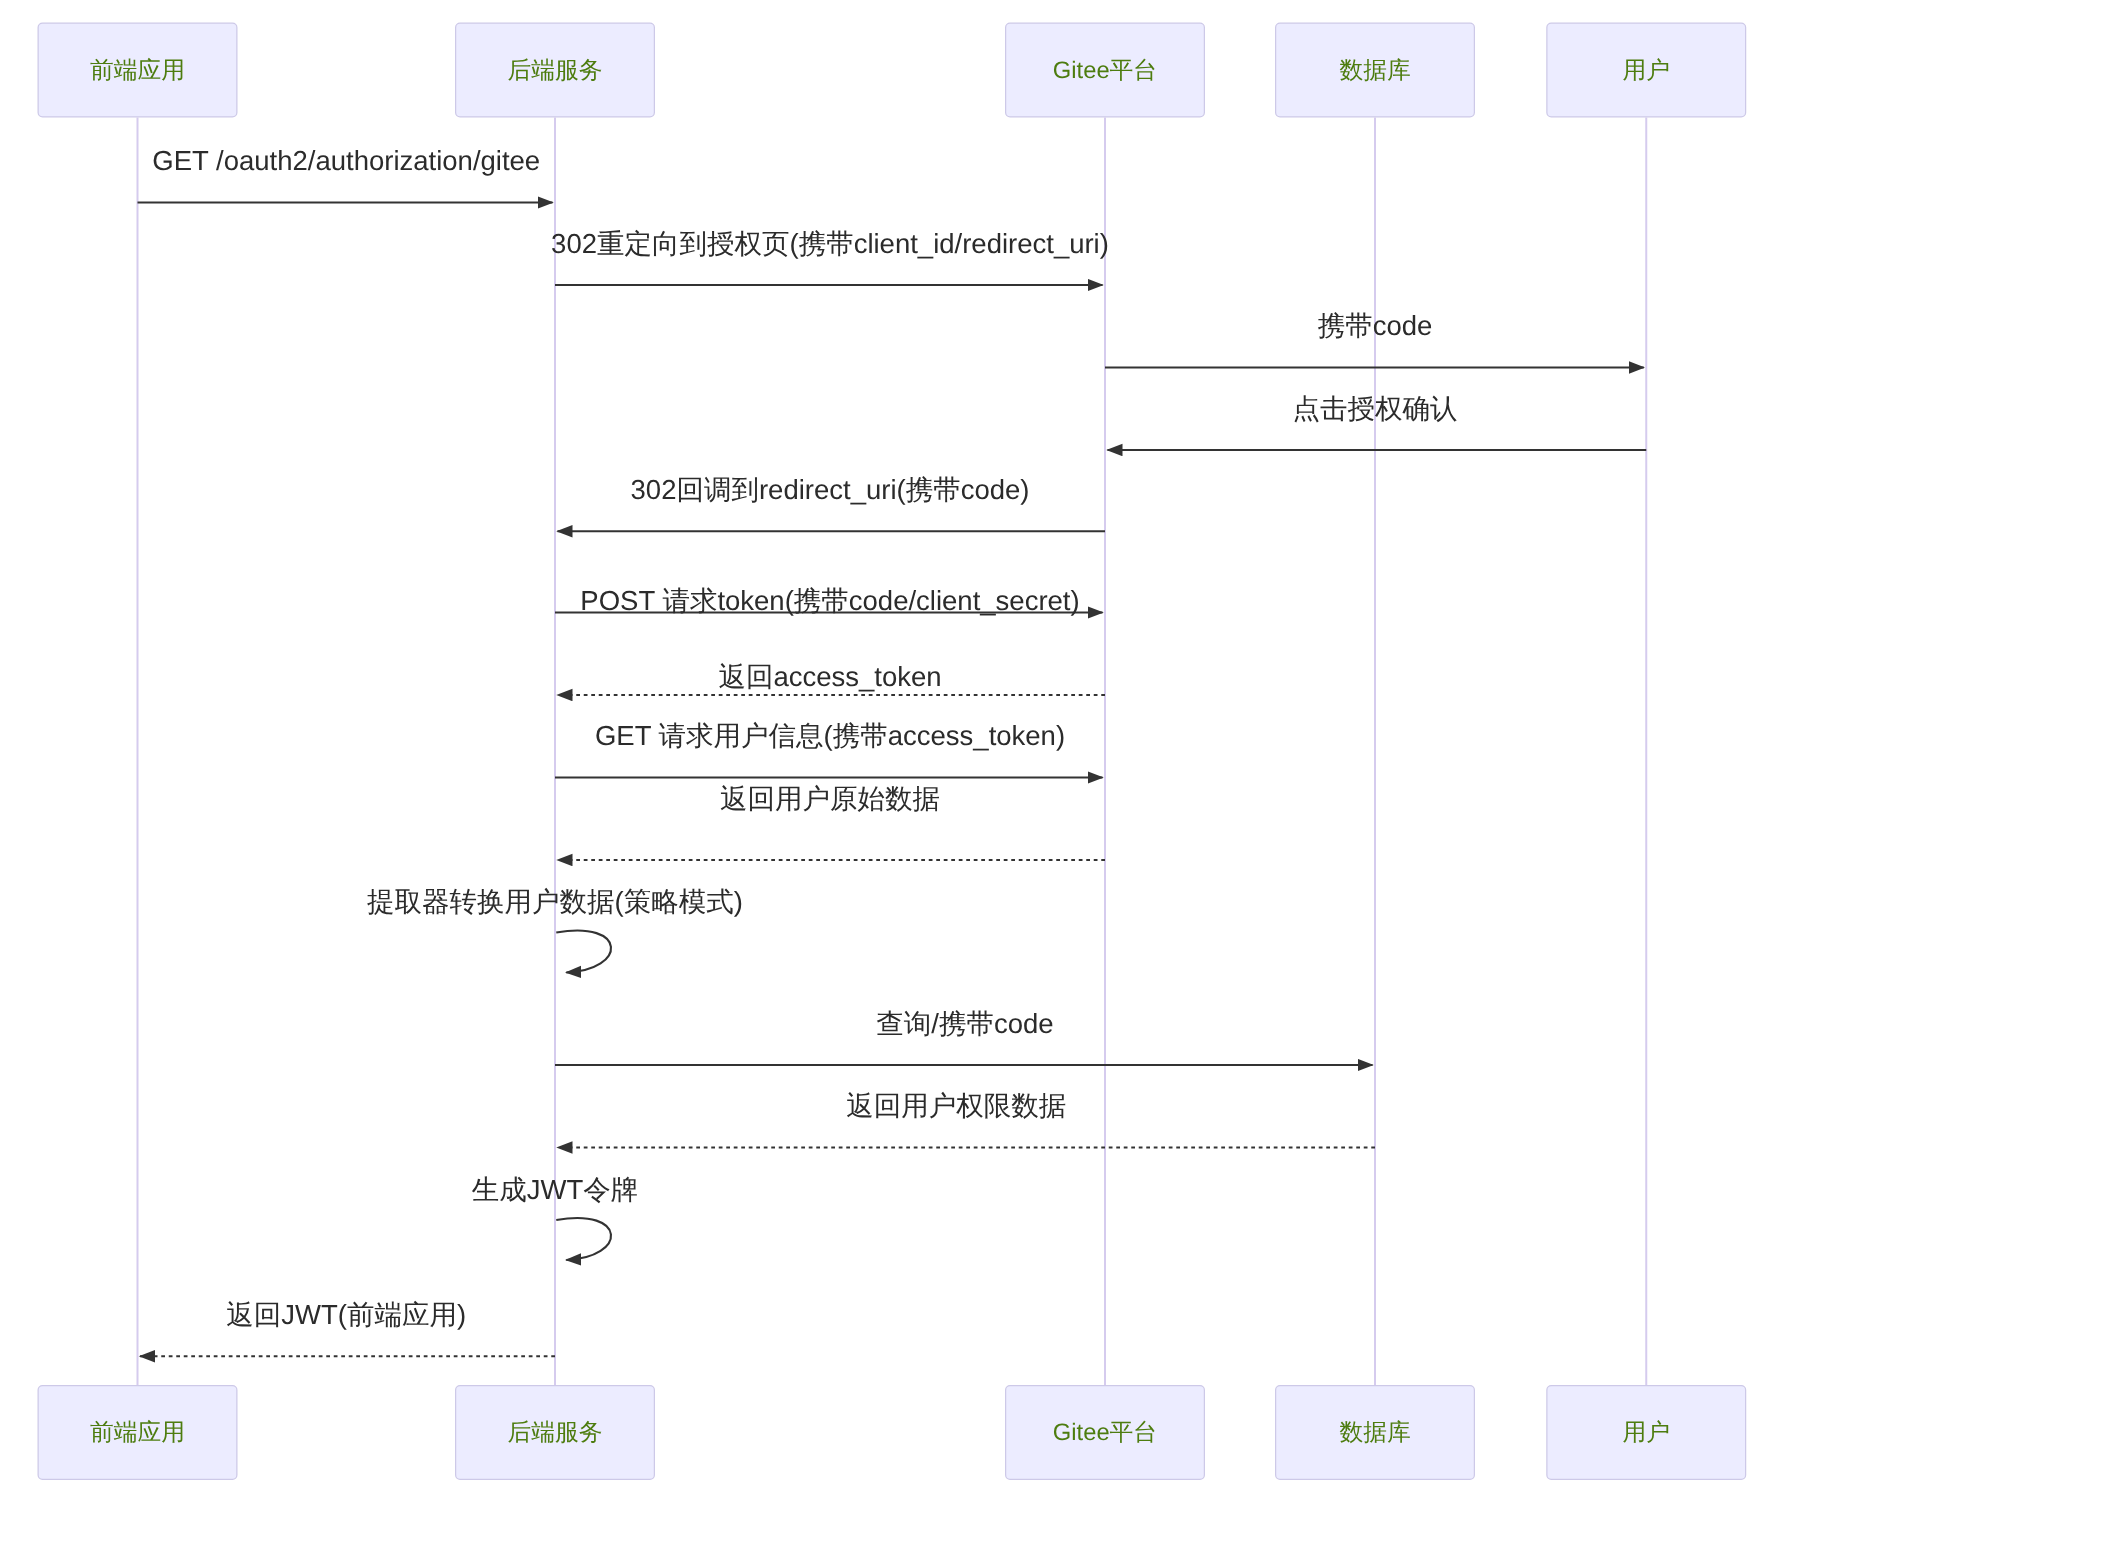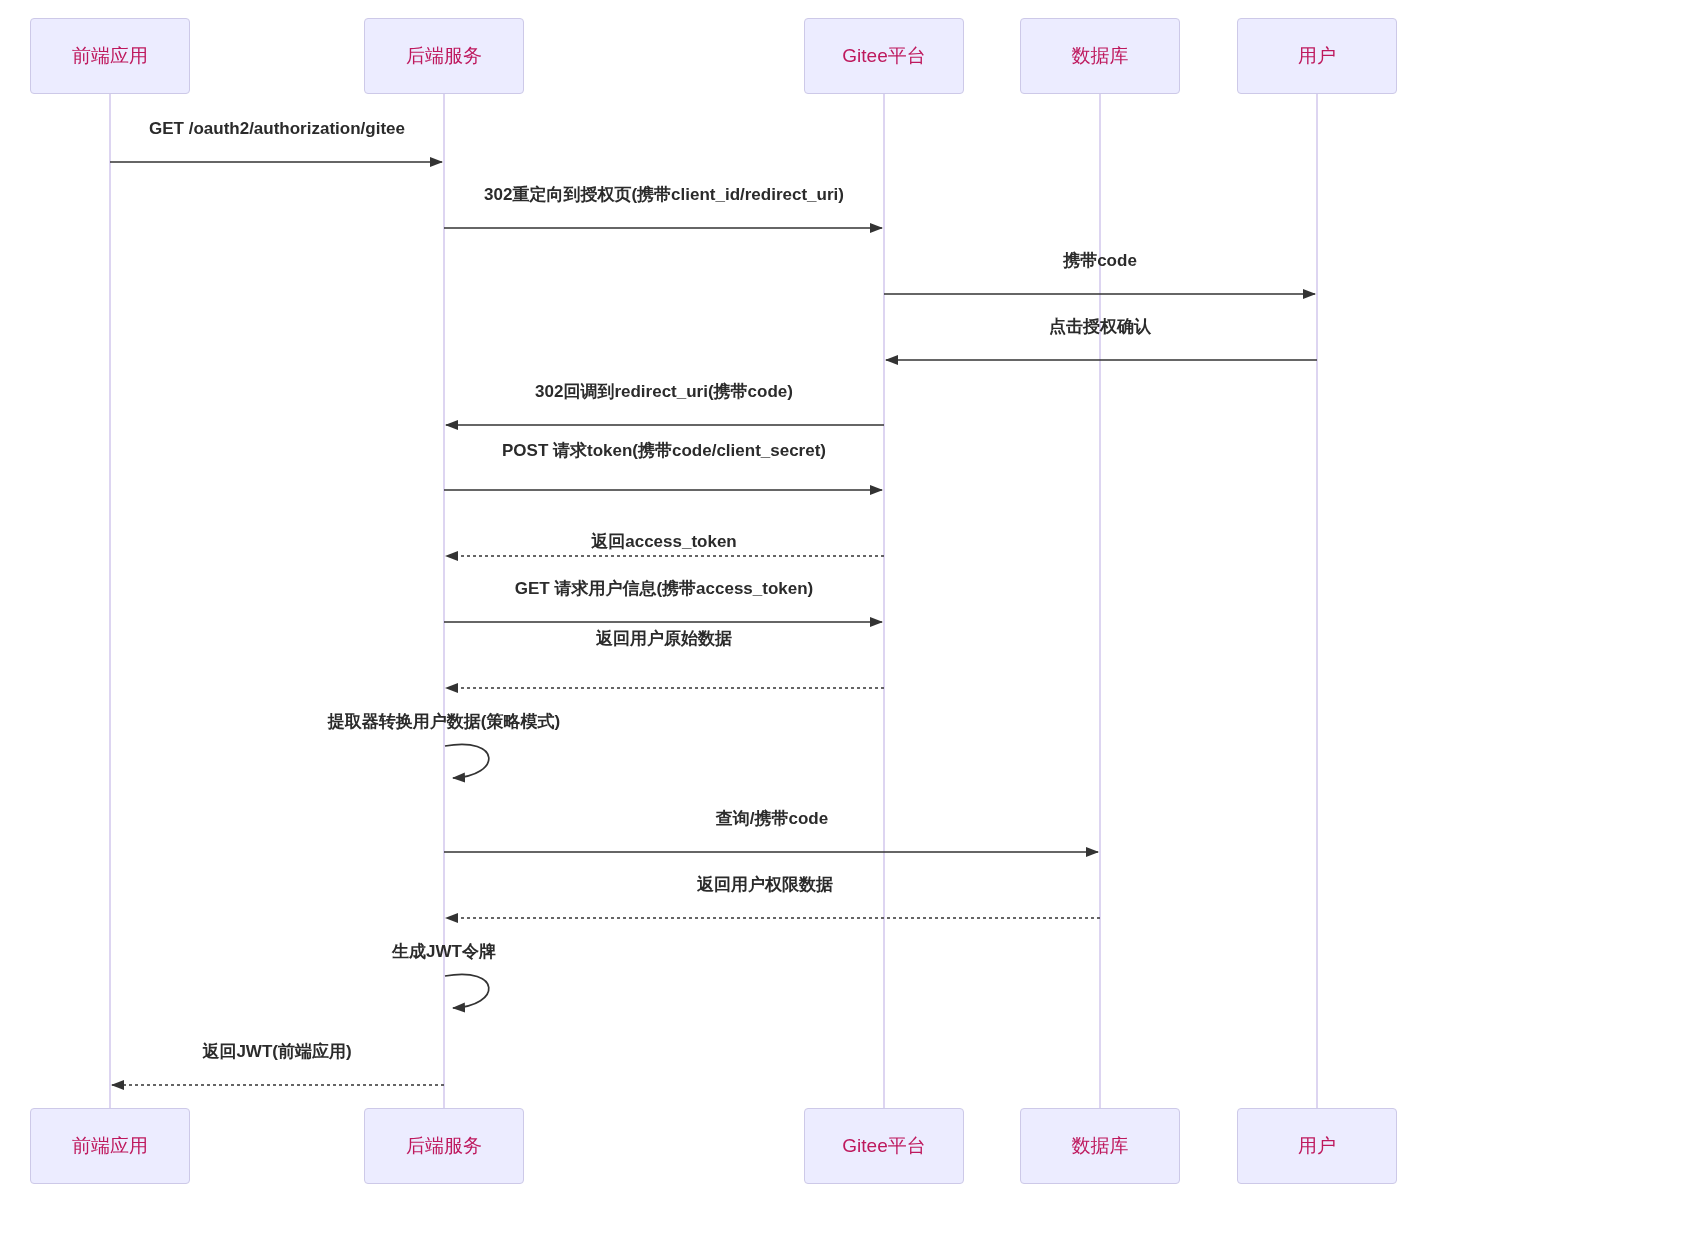--- a/index.html
+++ b/index.html
@@ -16,31 +16,30 @@
     position: absolute;
     width: 160px;
     height: 76px;
     background: #ECECFF;
     border: 1px solid #cdc9e8;
     border-radius: 4px;
     display: flex;
     align-items: center;
     justify-content: center;
     font-size: 19px;
-    color: #be185d;
+    color: #4d7c0f;
     box-sizing: border-box;
   }
   .msg-label {
     position: absolute;
     transform: translateX(-50%);
     white-space: nowrap;
-    font-size: 17px;
+    font-size: 22px;
     color: #2b2b2b;
     line-height: 22px;
-    font-weight: bold;
   }
 </style>
 </head>
 <body>
 
 <div id="canvas">
 
   <svg id="wires" width="1700" height="1254" viewBox="0 0 1700 1254">
     <defs>
       <marker id="ah" markerUnits="userSpaceOnUse" markerWidth="15" markerHeight="12" refX="12" refY="5" orient="auto">
@@ -100,21 +99,21 @@
     </div>
   <div class="actor-box" style="left:1237px;top:1108px;">
       <span>用户</span>
     </div>
 
   <div class="msg-label" style="left:277px;  top:118px;">GET /oauth2/authorization/gitee</div>
   <div class="msg-label" style="left:664px;  top:184px;">302重定向到授权页(携带client_id/redirect_uri)</div>
   <div class="msg-label" style="left:1100px; top:250px;">携带code</div>
   <div class="msg-label" style="left:1100px; top:316px;">点击授权确认</div>
   <div class="msg-label" style="left:664px;  top:381px;">302回调到redirect_uri(携带code)</div>
-  <div class="msg-label" style="left:664px;  top:440px;">POST 请求token(携带code/client_secret)</div>
+  <div class="msg-label" style="left:664px;  top:470px;">POST 请求token(携带code/client_secret)</div>
   <div class="msg-label" style="left:664px;  top:512px;margin-top:19px;">返回access_token</div>
   <div class="msg-label" style="left:664px;  top:578px;text-align:right;">GET 请求用户信息(携带access_token)</div>
   <div class="msg-label" style="left:664px;  top:628px;text-align:center;">返回用户原始数据</div>
   <div class="msg-label" style="left:444px;  top:711px;">提取器转换用户数据(策略模式)</div>
   <div class="msg-label" style="left:772px;  top:808px;">查询/携带code</div>
   <div class="msg-label" style="left:765px;  top:874px;text-align:center;">返回用户权限数据</div>
   <div class="msg-label" style="left:444px;  top:941px;">生成JWT令牌</div>
   <div class="msg-label" style="left:277px;  top:1041px;">返回JWT(前端应用)</div>
 
 </div>

